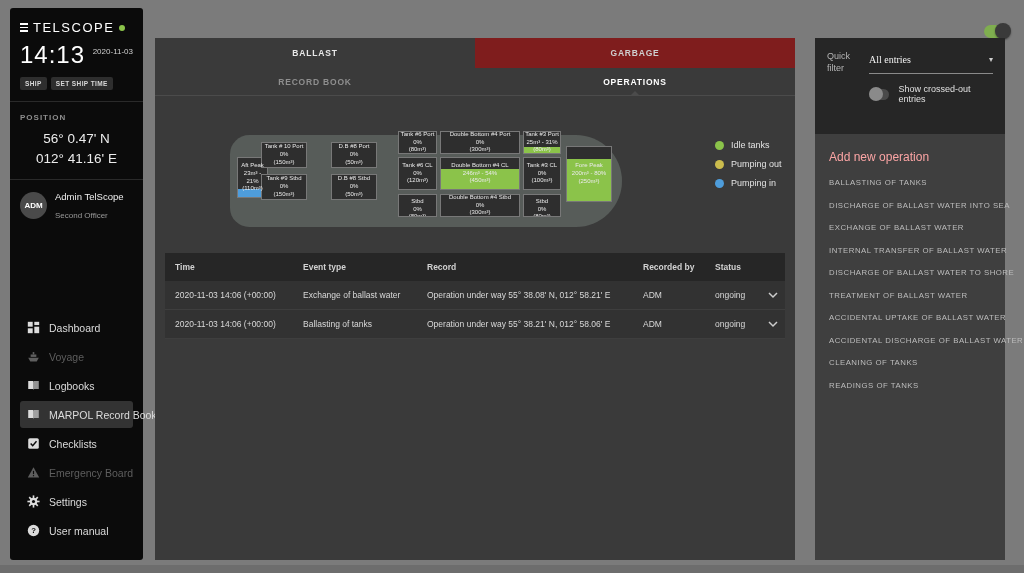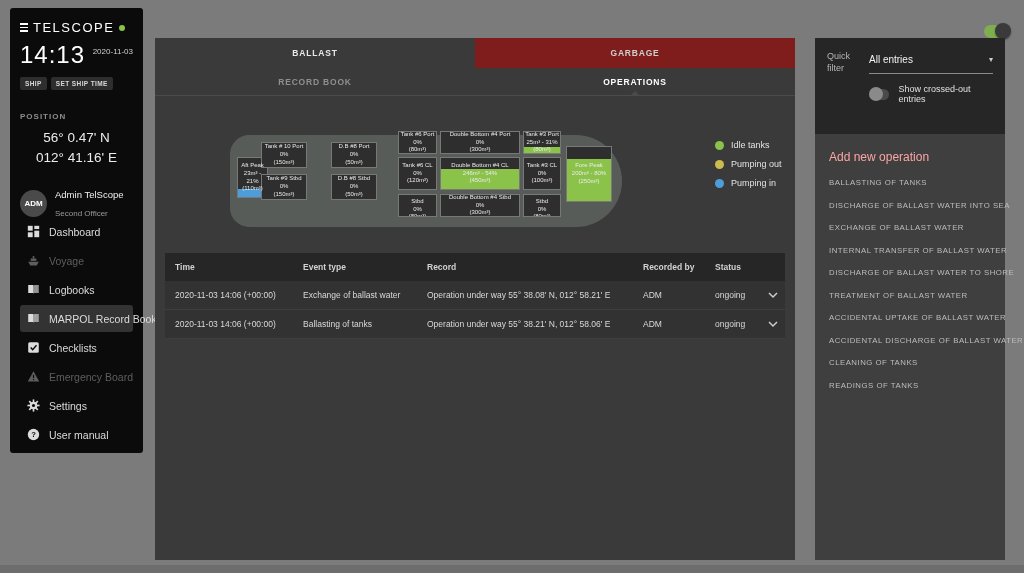--- a/index.html
+++ b/index.html
@@ -12,21 +12,21 @@
   
   .darkmode { position:absolute; top:10px; right:14px; display:flex; align-items:center; gap:7px; }
   .darkmode .dm-label { font-size:14px; color:#1f1f1f;margin-top:27px; }
   .switch { width:26px; height:13px; border-radius:7px; position:relative; }
   .switch.on { background:#7fae4f; }
   .switch.on .knob { position:absolute; right:-1px; top:-2px; width:16px; height:16px; border-radius:50%; background:#3a3a3a; box-shadow:0 1px 2px rgba(0,0,0,.4); }
   .switch.off { background:#4a4a4a; width:22px; height:11px; }
   .switch.off .knob { position:absolute; left:0; top:-2px; width:14px; height:14px; border-radius:50%; background:#8a8a8a; }
 
   
-  .sidebar { position:absolute; left:10px; top:8px; width:133px; height:445px; background:#0b0b0b; border-radius:3px; display:flex; flex-direction:column; padding:12px 10px; }
+  .sidebar { position:absolute; left:10px; top:8px; width:133px; height:552px; background:#0b0b0b; border-radius:3px; display:flex; flex-direction:column; padding:12px 10px; }
   .logo-row { display:flex; align-items:center; gap:5px; }
   .logo-icon { display:flex; flex-direction:column; gap:2px; }
   .logo-icon i { display:block; width:8px; height:1.5px; background:#fff; }
   .logo-text { font-size:13px; letter-spacing:1.5px; color:#fff; font-weight:400; }
   .logo-dot { width:6px; height:6px; border-radius:50%; background:#8bc34a; }
   .time-row { display:flex; align-items:flex-start; justify-content:space-between; margin-top:6px; }
   .clock { font-size:24px; font-weight:300; color:#fff; letter-spacing:1px; }
   .date { font-size:8px; color:#cfcfcf; margin-top:6px; }
   .chips { display:flex; gap:4px; margin-top:8px; }
   .chip { background:#2e2e2e; color:#d8d8d8; font-size:6.5px; font-weight:bold; letter-spacing:.4px; padding:3px 5px; border-radius:2px; cursor:pointer; }
@@ -90,21 +90,21 @@
   .tbody-row { background:#323232; height:29px; font-size:8.5px; color:#d9d9d9; border-bottom:1px solid #3e3e3e; cursor:pointer; }
   .tcell { padding-left:10px; white-space:nowrap; overflow:hidden; }
   .row-chevron { width:10px; height:7px; color:#cccccc; justify-self:center; cursor:pointer; }
   .row-chevron svg { display:block; width:10px; height:7px; }
 
   
   .rightpanel { position:absolute; left:815px; top:38px; width:190px; height:522px; display:flex; flex-direction:column; }
   .qf-section { background:#262626; padding:12px 12px 14px 12px; }
   .qf-top { display:flex; gap:10px; }
   .qf-label { font-size:9px; color:#b5b5b5; line-height:1.35; width:32px; }
-  .qf-select { flex:1; border-bottom:1px solid #8a8a8a; display:flex; align-items:center; justify-content:space-between; padding-bottom:4px; cursor:pointer; }
+  .qf-select { flex:1; border-bottom:1px solid #8a8a8a; display:flex; align-items:center; justify-content:space-between; padding-bottom:4px; cursor:pointer;font-family:Liberation Serif, serif; }
   .qf-value { font-size:10px; color:#f2f2f2; }
   .qf-caret { font-size:8px; color:#cfcfcf; }
   .qf-toggle-row { display:flex; align-items:center; gap:9px; margin:10px 0 16px 42px; }
   .qf-toggle-label { font-size:9px; color:#e0e0e0; }
   .add-section { background:#3f3f3f; flex:1; padding:16px 14px; }
   .add-title { font-size:12px; color:#fca5a5; margin-bottom:14px; }
   .op-item { font-size:7.8px; letter-spacing:.5px; color:#bdbdbd; margin-bottom:13.5px; cursor:pointer; text-transform:uppercase; white-space:nowrap; }
 </style>
 </head>
 <body>

